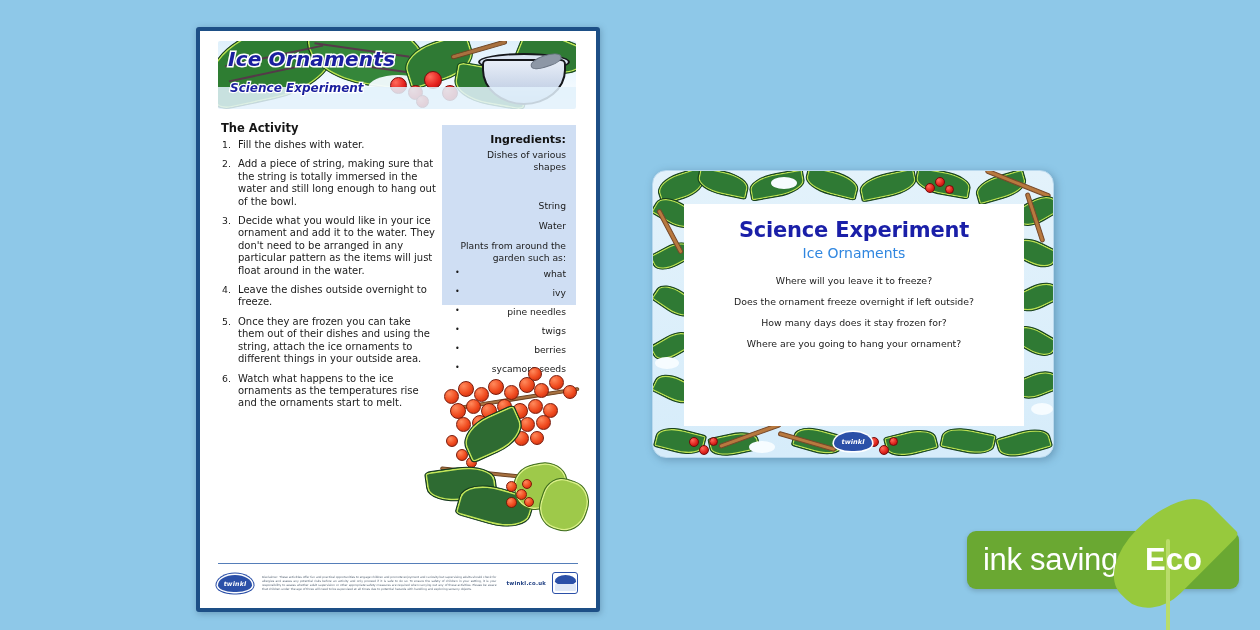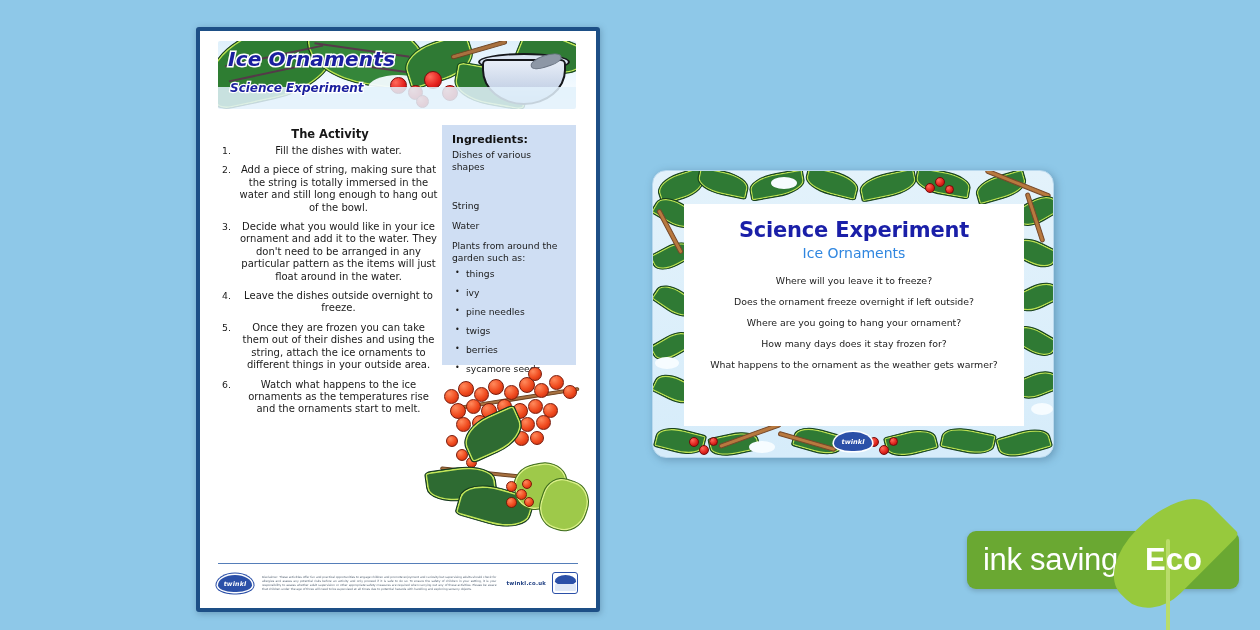--- a/index.html
+++ b/index.html
@@ -118,21 +118,21 @@
     paint-order: stroke fill;
     white-space: nowrap;
   }
   .banner-band {
     position: absolute; left: 0; bottom: 0; width: 100%; height: 22px;
     background: rgba(226,241,252,0.86);
   }
 
   
   .activity {
-    position: absolute; left: 21px; top: 96px; width: 218px; text-align: center;
+    position: absolute; left: 21px; top: 90px; width: 218px;
   }
   .activity h2 {
     font-family: "DejaVu Sans", sans-serif;
     font-size: 11.5px; font-weight: 700; color: #161616;
     margin-bottom: 4px;
   }
   ol.steps { list-style: none; counter-reset: st; }
   ol.steps li {
     counter-increment: st;
     position: relative;
@@ -143,23 +143,24 @@
   }
   ol.steps li::before {
     content: counter(st) ".";
     position: absolute; left: 1px; top: 0;
     font-size: 9.3px; color: #1a1a1a;
   }
 
   
   .ingredients {
     position: absolute; left: 242px; top: 94px;
-    width: 134px; height: 240px;
+    width: 134px; height: 180px;
     background: #cfdef3;
     padding: 8px 10px;
+    text-align: right;
   }
   .ingredients h3 {
     font-family: "DejaVu Sans", sans-serif;
     font-size: 11px; font-weight: 700; color: #121212;
     margin-bottom: 3px;
   }
   .ing-line {
     font-family: "DejaVu Sans", sans-serif;
     font-size: 9.2px; line-height: 12px; color: #1a1a1a;
     margin-bottom: 8px;
@@ -408,21 +409,21 @@
         </ol>
       </div>
 
       <div class="ingredients">
         <h3>Ingredients:</h3>
         <div class="ing-line" style="margin-bottom:27px;">Dishes of various shapes</div>
         <div class="ing-line">String</div>
         <div class="ing-line">Water</div>
         <div class="ing-line" style="margin-bottom:4px;">Plants from around the garden such as:</div>
         <ul class="ing-bullets">
-          <li>things</li>
+          <li>what</li>
           <li>ivy</li>
           <li>pine needles</li>
           <li>twigs</li>
           <li>berries</li>
           <li>sycamore seeds</li>
         </ul>
       </div>
 
       <div class="illus">
         <div class="twig" style="left:28px;top:26px;width:130px;height:4px;transform:rotate(-9deg);"></div>
@@ -538,23 +539,22 @@
       <div class="cberry" style="left:236px;top:266px;width:9px;height:9px;"></div>
       <div class="csnow" style="left:96px;top:270px;width:26px;height:12px;"></div>
     </div>
 
     <div class="card-white">
       <div class="card-title">Science Experiment</div>
       <div class="card-subtitle">Ice Ornaments</div>
       <ul class="q-list">
         <li>Where will you leave it to freeze?</li>
         <li>Does the ornament freeze overnight if left outside?</li>
+        <li>How many days does it stay frozen for?</li>
         <li>Where are you going to hang your ornament?</li>
-        <li>How many days does it stay frozen for?</li>
-        <li>What happens to the ornament as the weather gets warmer?</li>
       </ul>
     </div>
 
     <div class="card-twinkl">
       <span>twinkl</span>
     </div>
   </div>
 
   <div class="eco">
     <div class="eco-text">ink saving</div>

